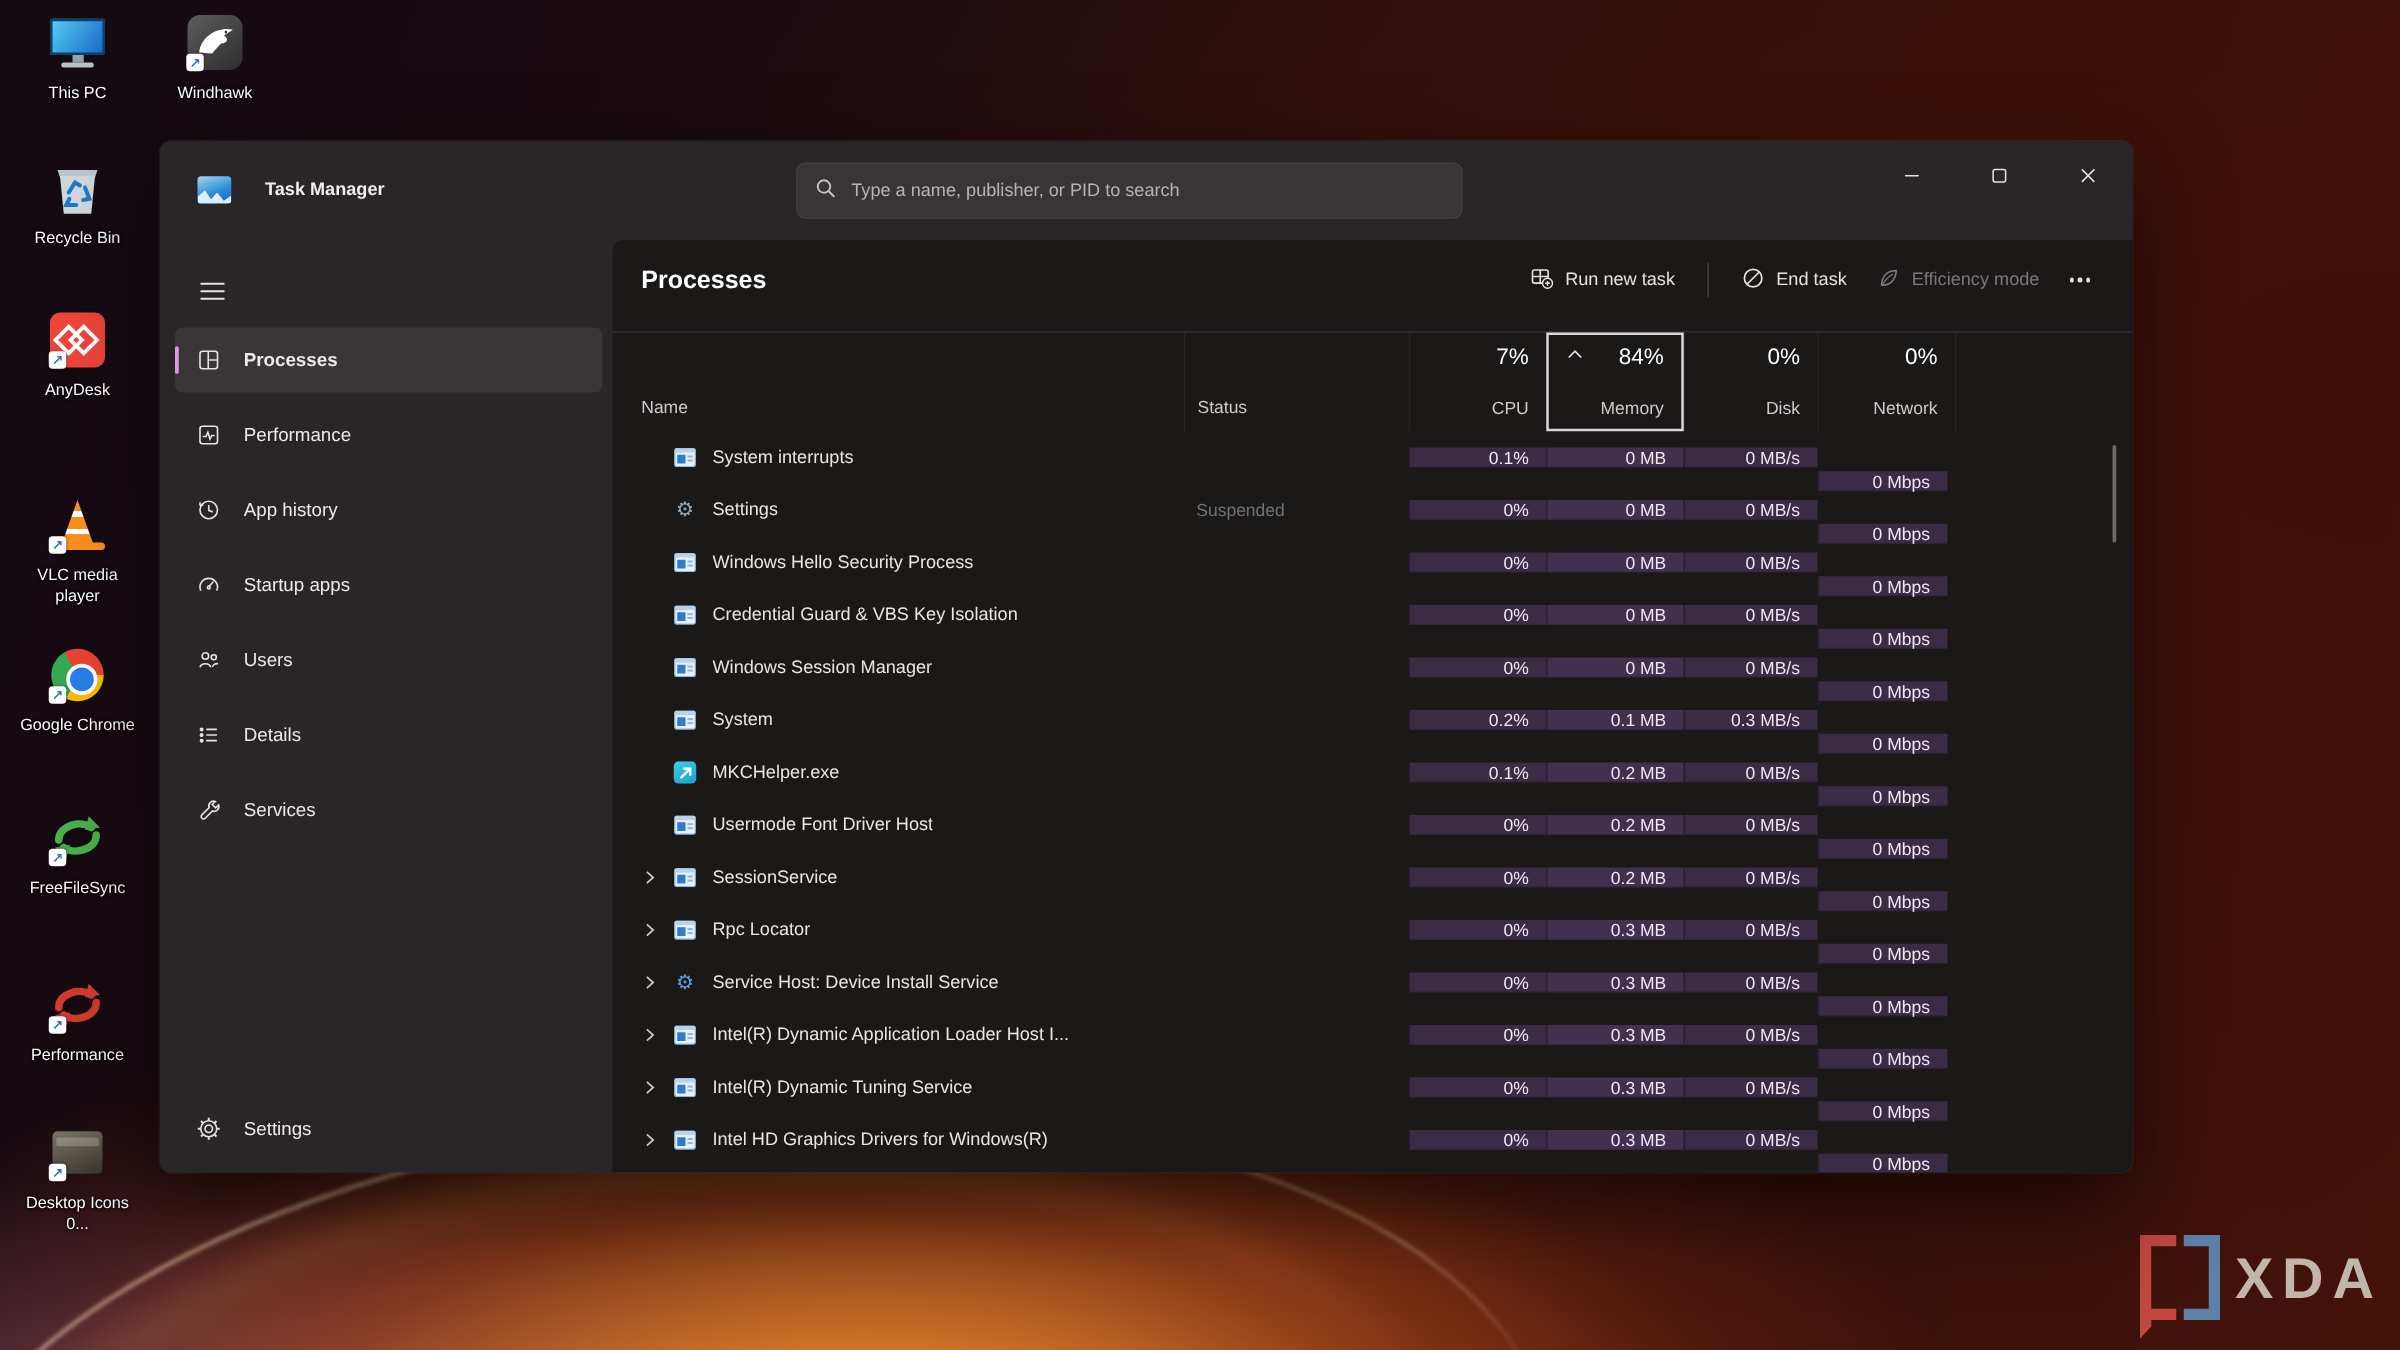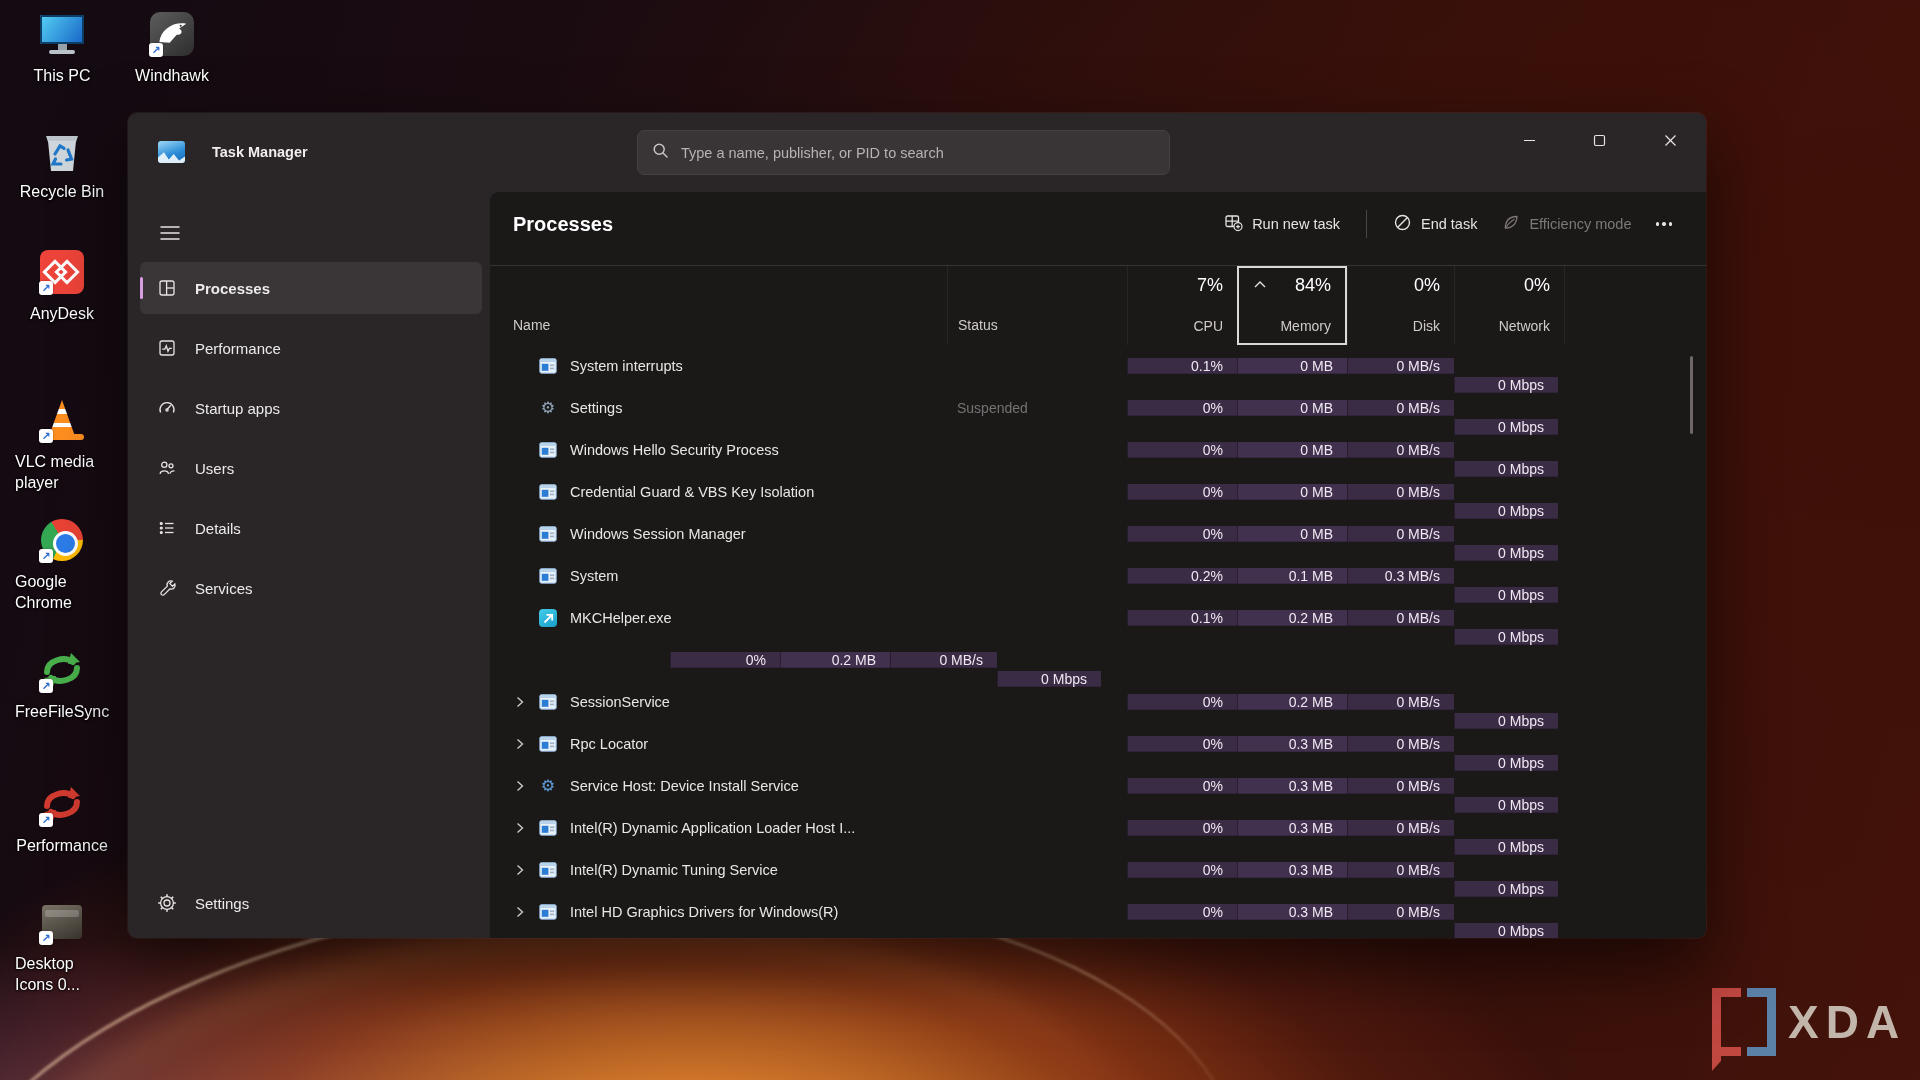--- a/index.html
+++ b/index.html
@@ -13,21 +13,21 @@
       linear-gradient(105deg,#130a12 0%,#1d0c10 35%,#32100c 65%,#44130a 100%);}
   .glow-arc{position:absolute;left:-70px;top:892px;width:1310px;height:640px;border-radius:50%;
     border-top:3px solid rgba(255,220,180,.75);border-left:2px solid rgba(255,200,160,.25);
     transform:rotate(-5deg);filter:blur(1.5px);z-index:1;}
   .glow-arc2{position:absolute;left:-40px;top:930px;width:1200px;height:600px;border-radius:50%;
     border-top:14px solid rgba(255,170,90,.28);transform:rotate(-5deg);filter:blur(14px);z-index:1;}
 
   
   .dicon{position:absolute;width:96px;display:flex;flex-direction:column;align-items:center;gap:7px;z-index:2;}
   .ic{position:relative;width:48px;height:48px;display:flex;align-items:center;justify-content:center;}
-  .dlabel{font-size:16px;color:#fff;line-height:1.32;
+  .dlabel{font-size:13px;color:#fff;text-align:center;line-height:1.32;
     text-shadow:0 1px 3px rgba(0,0,0,.95),0 0 2px rgba(0,0,0,.8);max-width:94px;}
   .sc{position:absolute;left:1px;bottom:1px;width:14px;height:14px;background:#fff;border-radius:3px;
     display:flex;align-items:center;justify-content:center;font-size:11px;font-weight:700;color:#2f6fd0;box-shadow:0 0 2px rgba(0,0,0,.4);}
   .tp-scr{width:44px;height:29px;border-radius:2px;background:linear-gradient(125deg,#56d2f4,#1663c6);
     box-shadow:inset 0 0 0 2px #0e3d66;}
   .tp-neck{width:9px;height:6px;background:#97a1aa;margin:0 auto;}
   .tp-base{width:26px;height:4px;background:#b9c2c9;border-radius:2px;margin:0 auto;}
   .wh-sq{width:44px;height:44px;border-radius:10px;background:linear-gradient(140deg,#5d5d5d,#2d2d2d);
     display:flex;align-items:center;justify-content:center;}
   .ad-sq{width:44px;height:44px;border-radius:8px;background:#ef443a;position:relative;}
@@ -305,20 +305,32 @@
                 <polyline points="5.2,11.2 7.8,11.2 9.3,7.8 11,13.2 12.4,10.4 14.8,10.4"></polyline>
               </g>
             </svg>
           </span>
           <span class="slabel">Performance</span>
         </div>
         <div class="side-item">
           <span class="sicon">
             <svg width="20" height="20" viewBox="0 0 20 20">
               <g stroke="#e8e3e3" stroke-width="1.3" fill="none">
+                <circle cx="10" cy="10" r="7"></circle>
+                <polyline points="10,6 10,10.3 13.2,11.6"></polyline>
+              </g>
+              <path d="M3 6.5 L3 3.8 M3 6.5 L5.6 6" stroke="#e8e3e3" stroke-width="1.3" fill="none"></path>
+            </svg>
+          </span>
+          <span class="slabel">App history</span>
+        </div>
+        <div class="side-item">
+          <span class="sicon">
+            <svg width="20" height="20" viewBox="0 0 20 20">
+              <g stroke="#e8e3e3" stroke-width="1.3" fill="none">
                 <path d="M3.6 14.5 A7 7 0 1 1 16.4 14.5"></path>
                 <line x1="10" y1="11.5" x2="13.8" y2="7.2"></line>
                 <circle cx="10" cy="12" r="1.1"></circle>
               </g>
             </svg>
           </span>
           <span class="slabel">Startup apps</span>
         </div>
         <div class="side-item">
           <span class="sicon">
@@ -596,20 +608,33 @@
             <span class="pname">MKCHelper.exe</span>
           </div>
           <div class="c-status"></div>
           <div class="c-heat c-cpu">0.1%</div>
           <div class="c-heat c-mem">0.2 MB</div>
           <div class="c-heat c-disk">0 MB/s</div>
           <div class="c-heat c-net">0 Mbps</div>
           <div class="c-tail"></div>
         </div>
         <div class="trow">
+          <div class="c-name">
+            <span class="chev"></span>
+            <span class="picon">
+              <svg width="18" height="16" viewBox="0 0 18 16">
+                <rect x="0.8" y="0.8" width="16.4" height="14.4" rx="1.6" fill="#e9f1f8" stroke="#8fb6dd" stroke-width="1"></rect>
+                <rect x="0.8" y="0.8" width="16.4" height="3.2" rx="1.2" fill="#b8d2ea"></rect>
+                <rect x="2.8" y="5.8" width="6.6" height="7" fill="#2b7cd3"></rect>
+                <rect x="11" y="6.4" width="4.2" height="1.7" fill="#9fb4c8"></rect>
+                <rect x="11" y="9.6" width="4.2" height="1.7" fill="#9fb4c8"></rect>
+              </svg>
+            </span>
+            <span class="pname">Usermode Font Driver Host</span>
+          </div>
           <div class="c-status"></div>
           <div class="c-heat c-cpu">0%</div>
           <div class="c-heat c-mem">0.2 MB</div>
           <div class="c-heat c-disk">0 MB/s</div>
           <div class="c-heat c-net">0 Mbps</div>
           <div class="c-tail"></div>
         </div>
         <div class="trow">
           <div class="c-name">
             <span class="chev">

